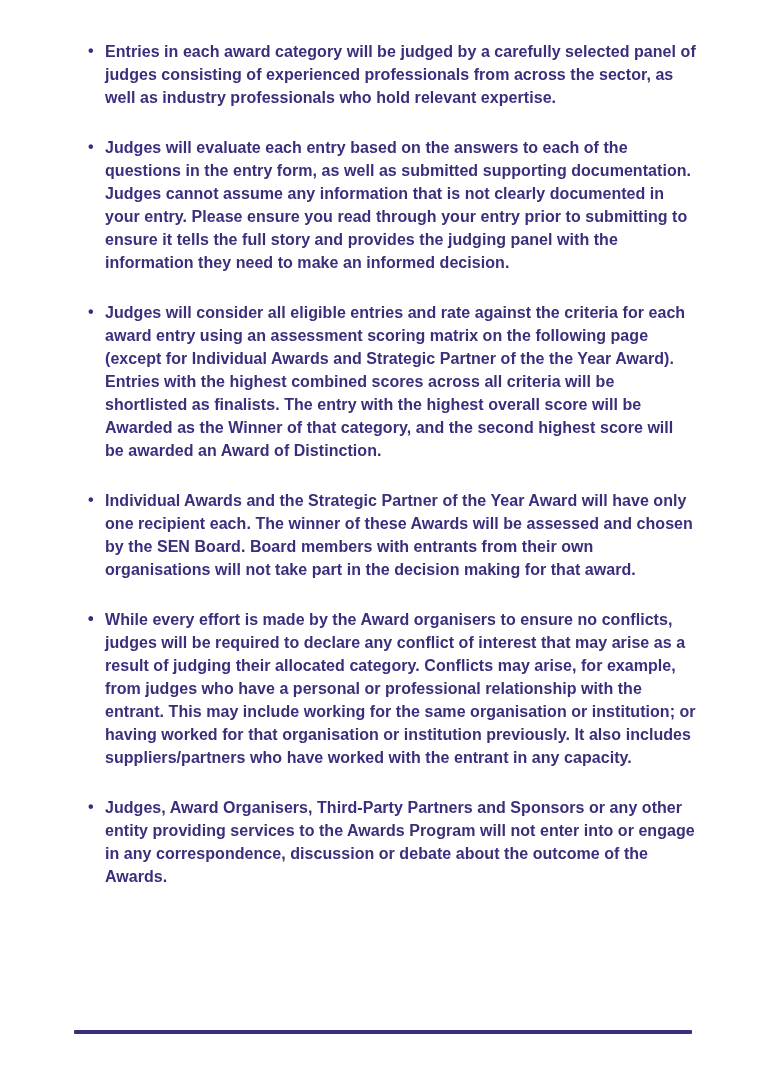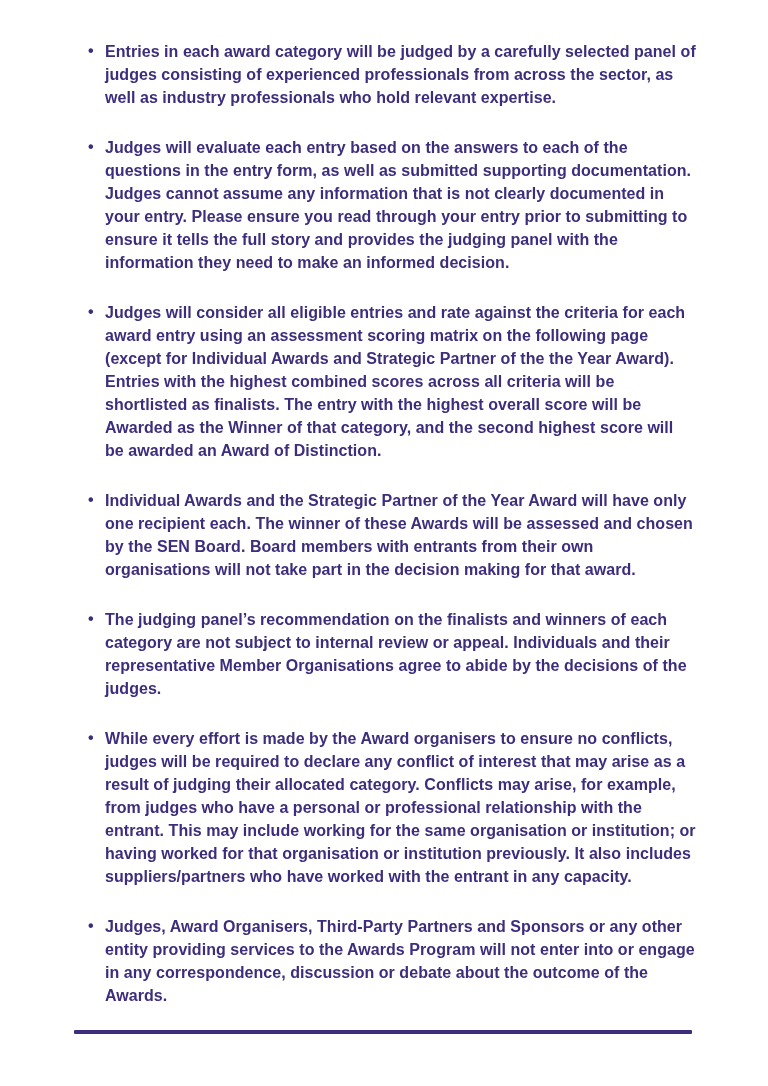--- a/index.html
+++ b/index.html
@@ -76,21 +76,20 @@
       <li>
         <span class="bullet-marker">•</span>
         <span>Judges will consider all eligible entries and rate against the criteria for each award entry using an assessment scoring matrix on the following page (except for Individual Awards and Strategic Partner of the the Year Award). Entries with the highest combined scores across all criteria will be shortlisted as finalists. The entry with the highest overall score will be Awarded as the Winner of that category, and the second highest score will be awarded an Award of Distinction.</span>
       </li>
       <li>
         <span class="bullet-marker">•</span>
         <span>Individual Awards and the Strategic Partner of the Year Award will have only one recipient each. The winner of these Awards will be assessed and chosen by the SEN Board. Board members with entrants from their own organisations will not take part in the decision making for that award.</span>
       </li>
       <li>
         <span class="bullet-marker">•</span>
-        <span>The judging panel’s recommendation on the finalists and winners of each category are not subject to internal review or appeal. Individuals and their representative Member Organisations agree to abide by the decisions of the judges.</span>
       </li>
       <li>
         <span class="bullet-marker">•</span>
         <span>While every effort is made by the Award organisers to ensure no conflicts, judges will be required to declare any conflict of interest that may arise as a result of judging their allocated category. Conflicts may arise, for example, from judges who have a personal or professional relationship with the entrant. This may include working for the same organisation or institution; or having worked for that organisation or institution previously. It also includes suppliers/partners who have worked with the entrant in any capacity.</span>
       </li>
       <li>
         <span class="bullet-marker">•</span>
         <span>Judges, Award Organisers, Third-Party Partners and Sponsors or any other entity providing services to the Awards Program will not enter into or engage in any correspondence, discussion or debate about the outcome of the Awards.</span>
       </li>
     </ul>

